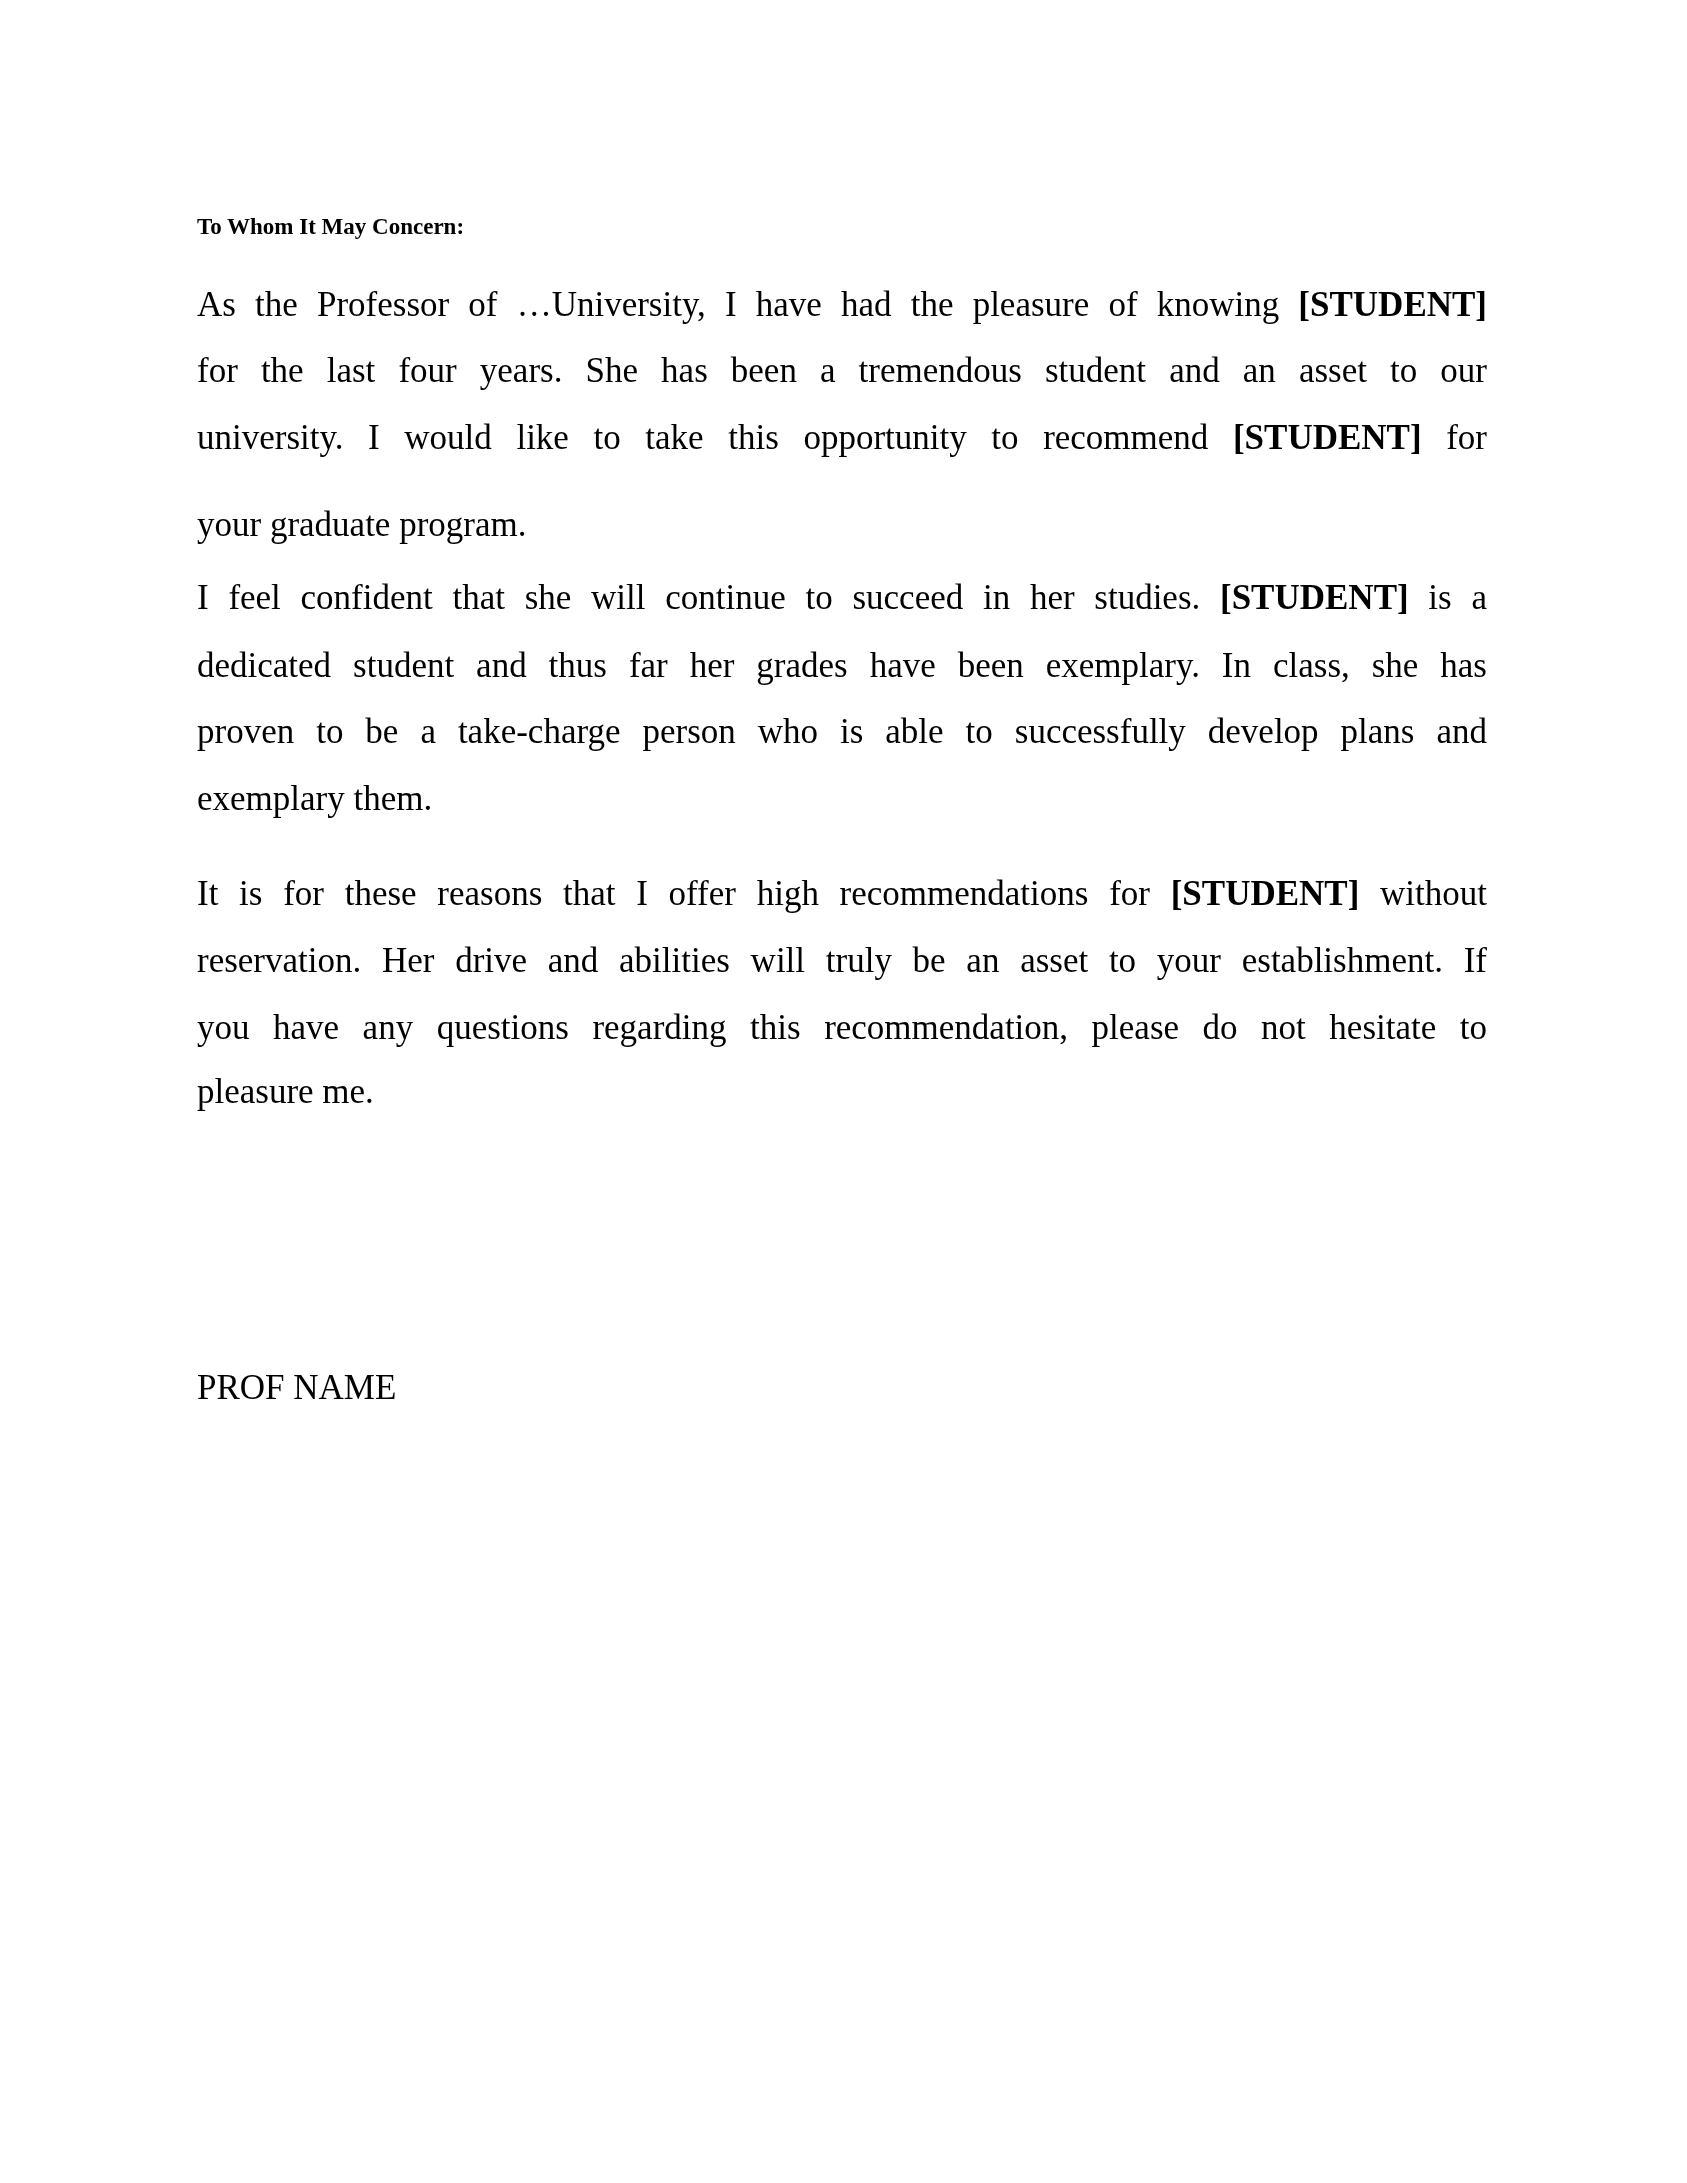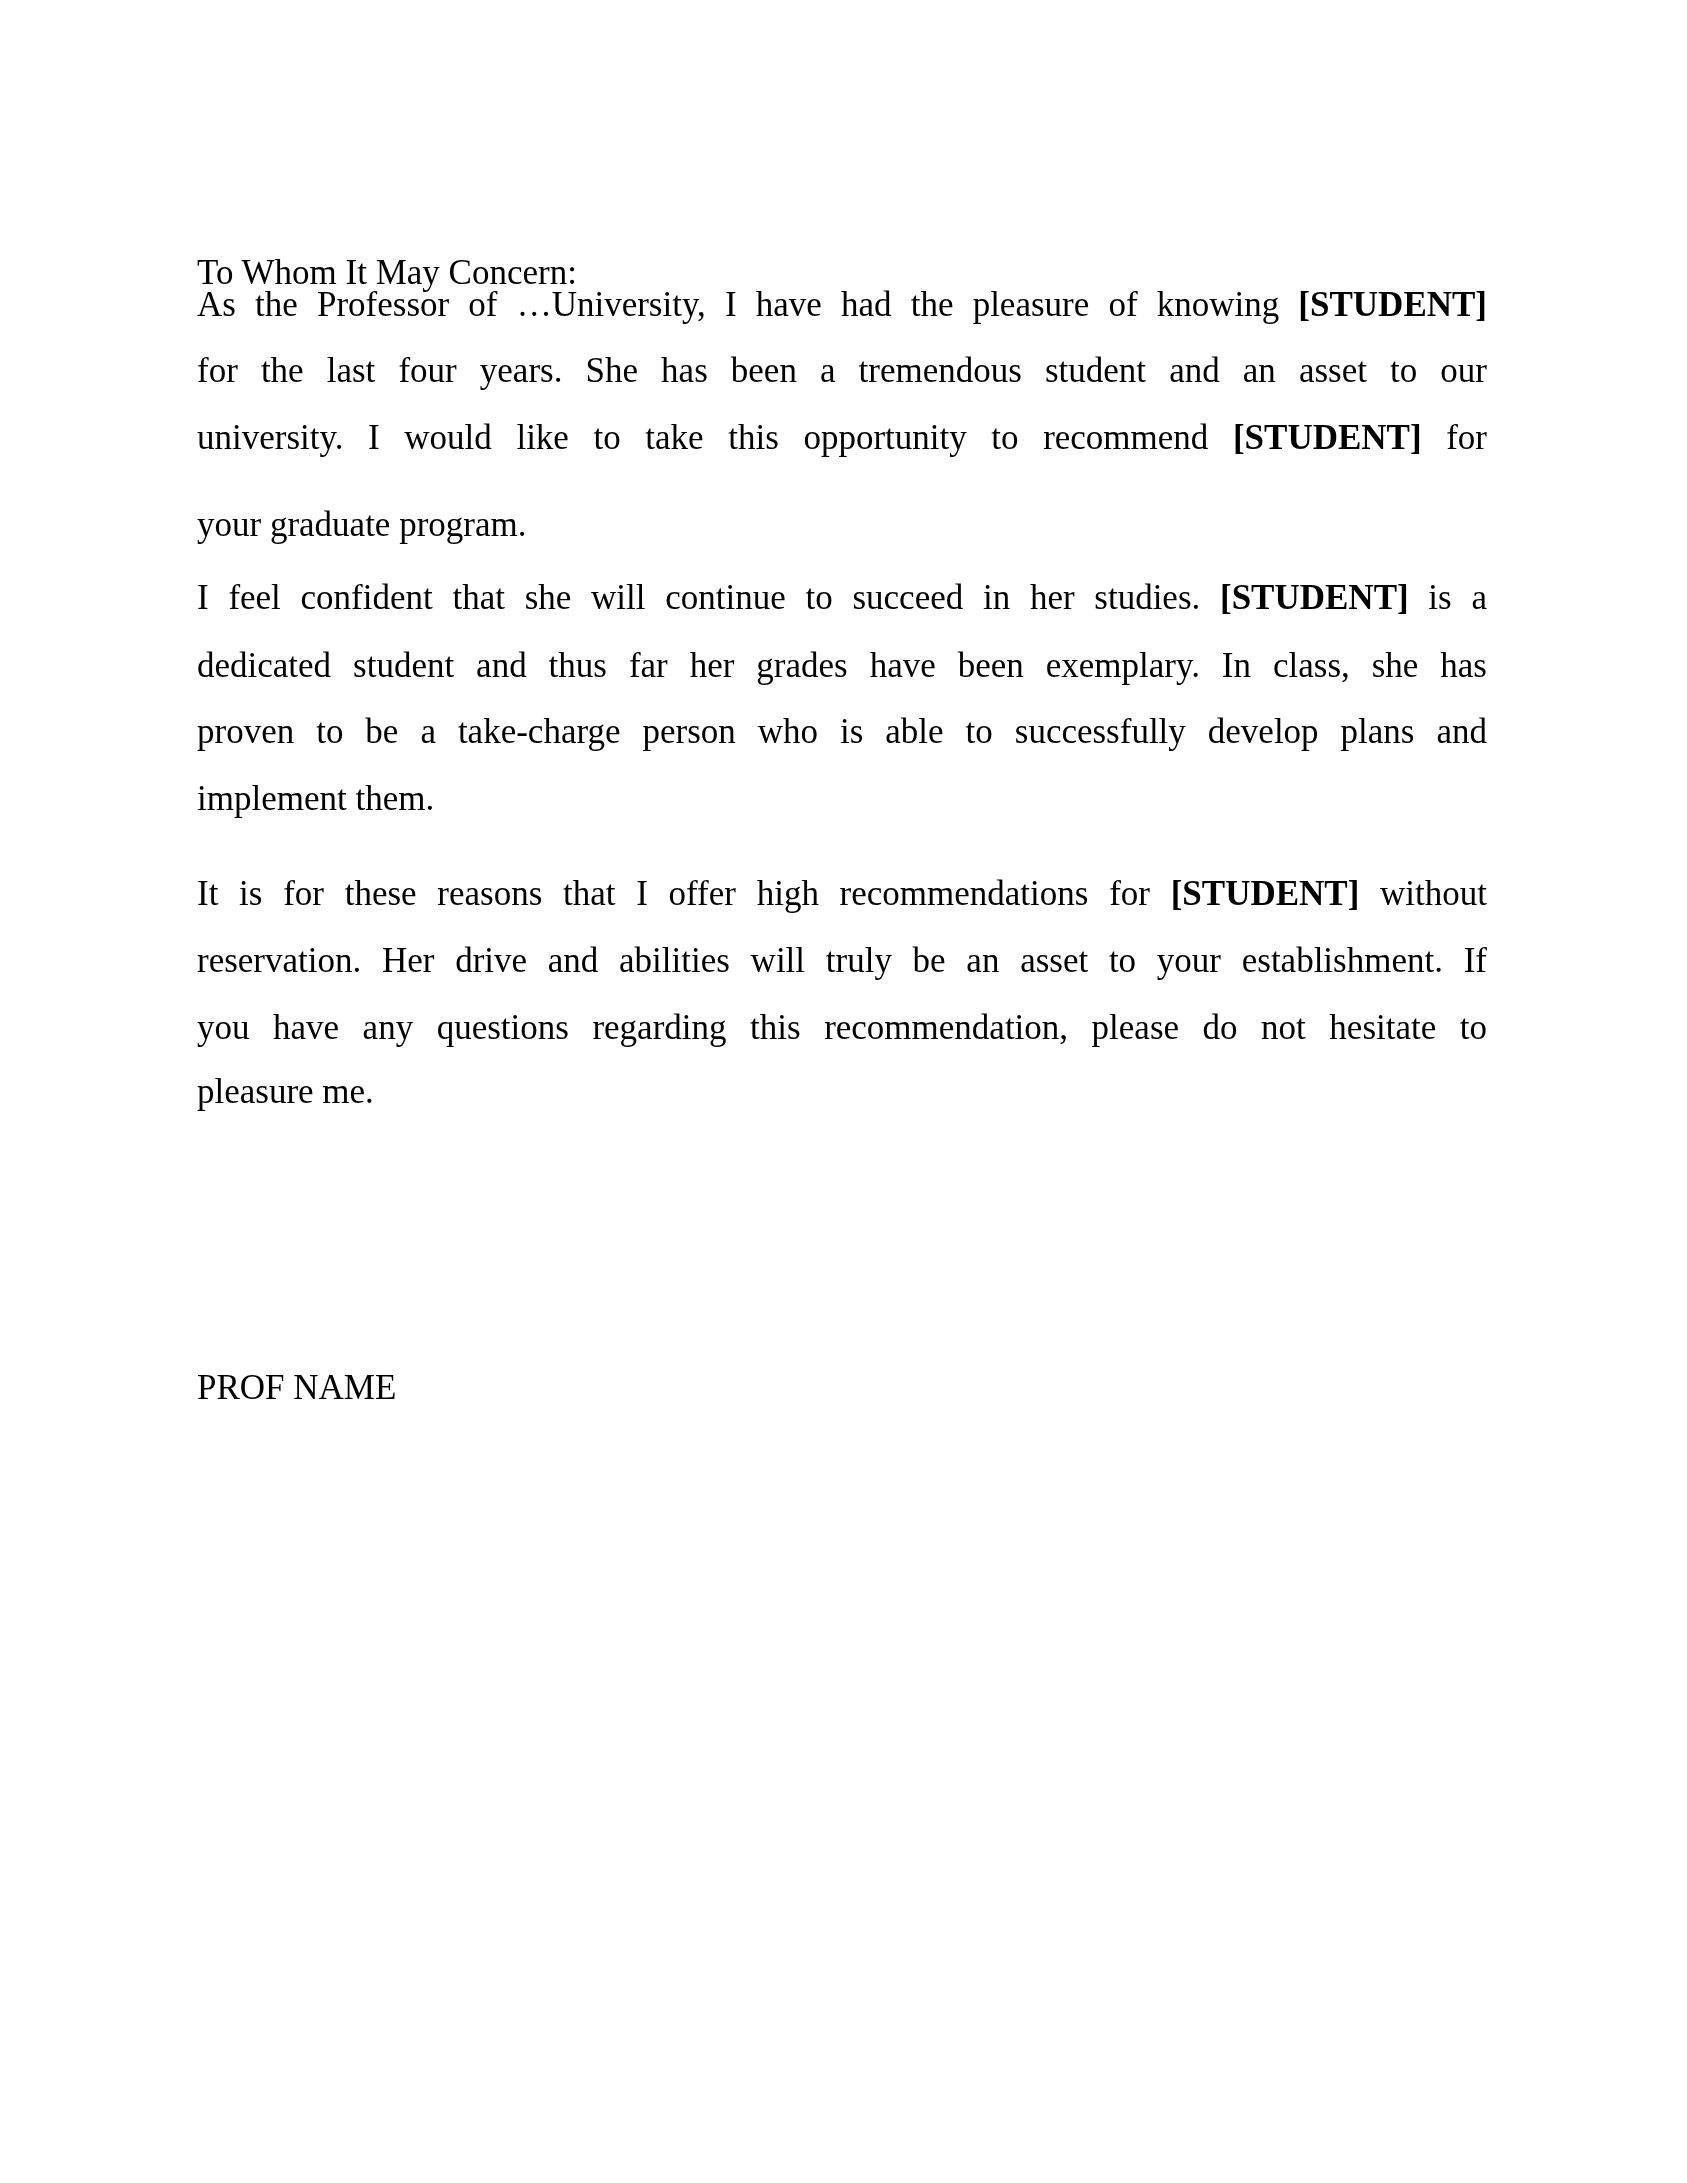--- a/index.html
+++ b/index.html
@@ -7,21 +7,21 @@
   .page {
     position: absolute; left: 0; top: 0; width: 1687px; height: 2184px; background: #ffffff;
     font-family: "Liberation Serif", "DejaVu Serif", serif; color: #000000;
   }
   .line {
     position: absolute; left: 197px; width: 1290px;
     font-size: 35px; line-height: 42px; white-space: nowrap;
     height: 42px;
   }
   .line.just { text-align: justify; text-align-last: justify; white-space: normal; }
-  .heading { font-weight: normal; font-size: 35px; margin-top: 46px; }
+  .heading { font-weight: bold; font-size: 23px; }
   .ph { font-weight: bold; }
 </style>
 </head>
 <body>
 
 <div class="page">
   <div class="line heading" style="top:206px">To Whom It May Concern:</div>
 
   <div>
     <div class="line just" style="top:284px">
@@ -42,21 +42,21 @@
     <div class="line just" style="top:577px">
       <span>I feel confident that she will continue to succeed in her studies. </span><span class="ph">[STUDENT]</span><span> is a</span>
     </div>
     <div class="line just" style="top:645px">
       <span>dedicated student and thus far her grades have been exemplary. In class, she has</span>
     </div>
     <div class="line just" style="top:711px">
       <span>proven to be a take-charge person who is able to successfully develop plans and</span>
     </div>
     <div class="line" style="top:778px">
-      <span>implement them.</span>
+      <span>exemplary them.</span>
     </div>
   </div>
 
   <div>
     <div class="line just" style="top:873px">
       <span>It is for these reasons that I offer high recommendations for </span><span class="ph">[STUDENT]</span><span> without</span>
     </div>
     <div class="line just" style="top:940px">
       <span>reservation. Her drive and abilities will truly be an asset to your establishment. If</span>
     </div>

